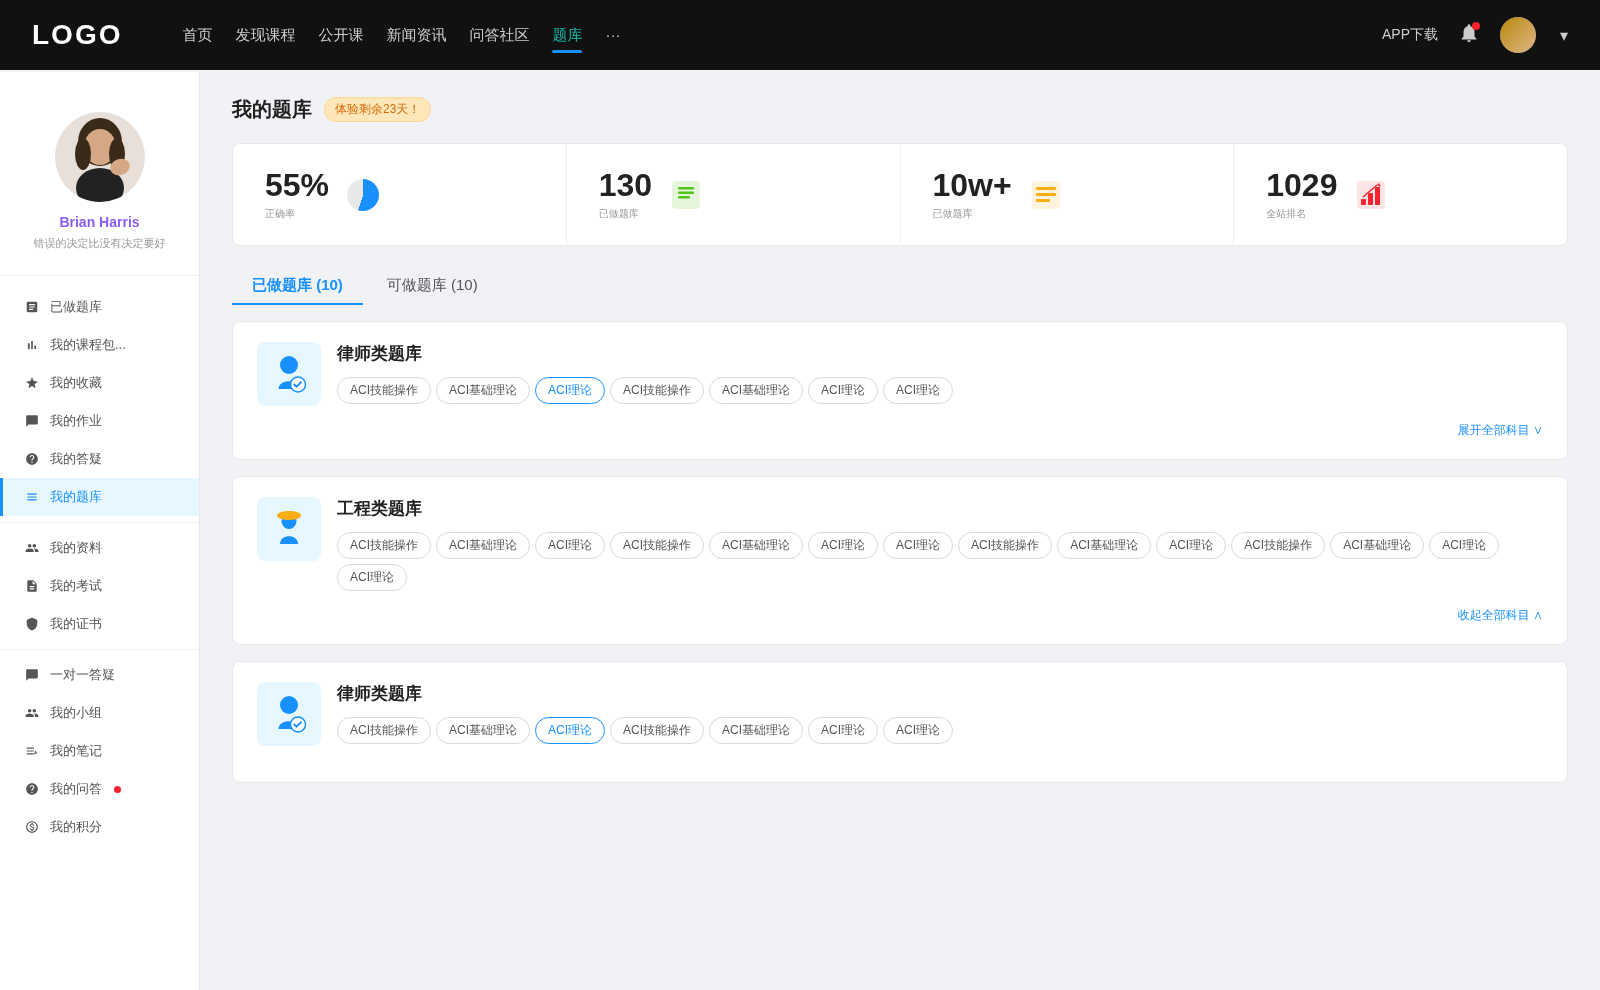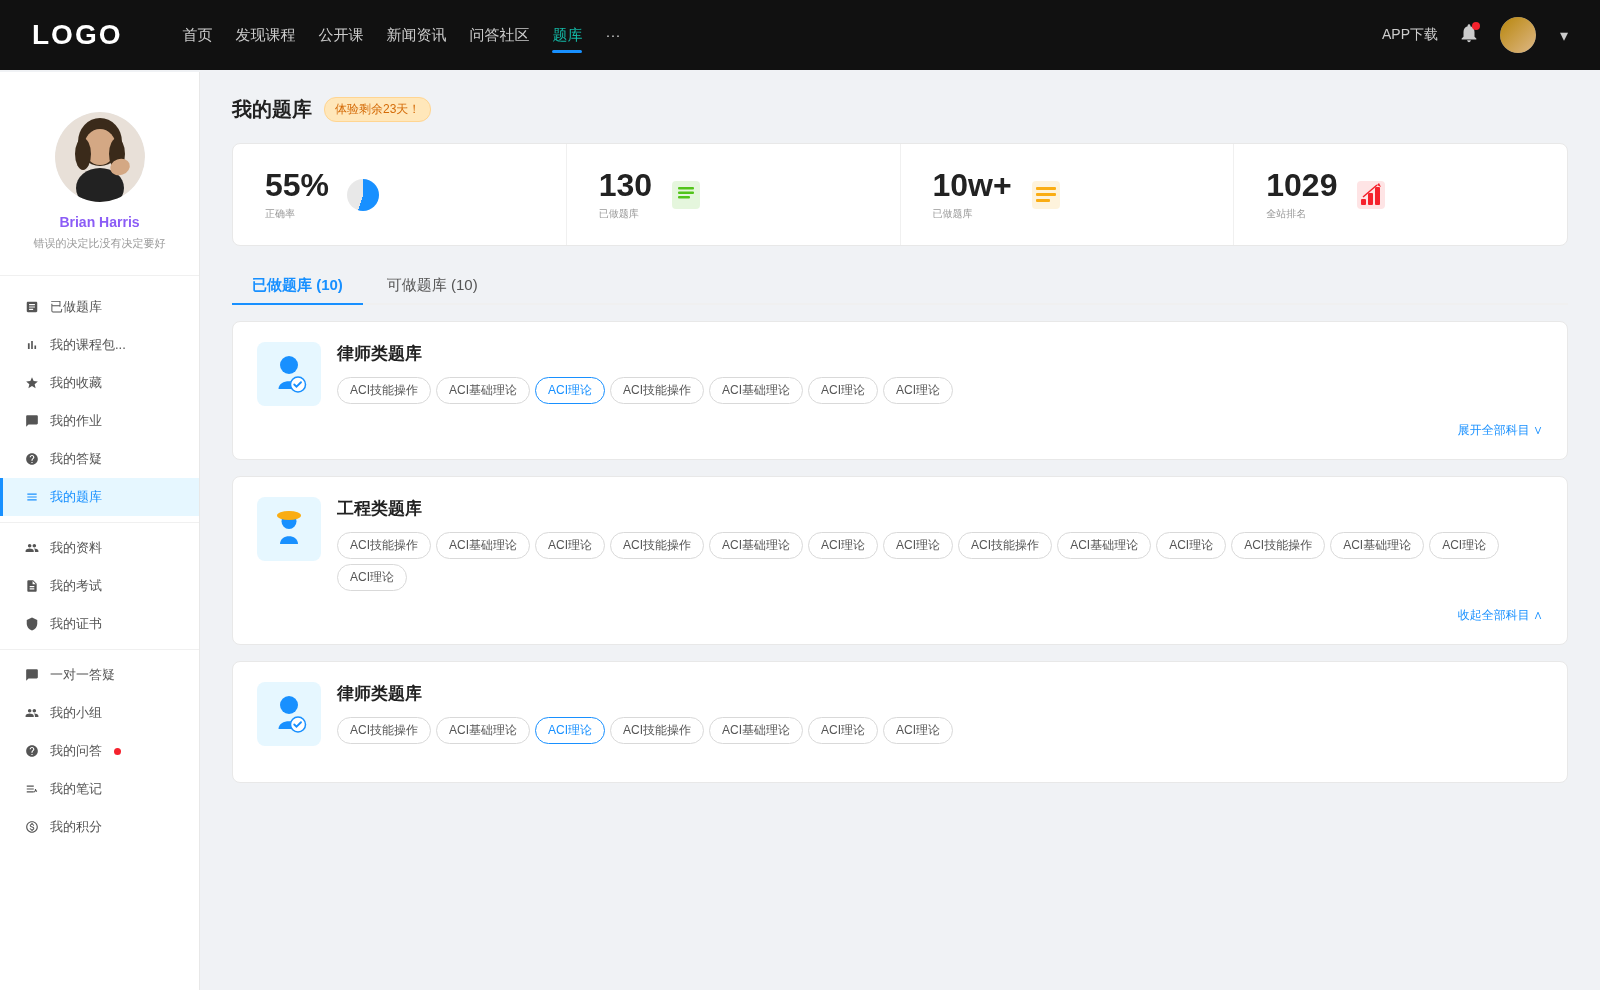--- a/index.html
+++ b/index.html
@@ -491,34 +491,34 @@
           <svg width="14" height="14" viewBox="0 0 24 24" fill="currentColor">
               <path d="M16 11c1.66 0 2.99-1.34 2.99-3S17.66 5 16 5c-1.66 0-3 1.34-3 3s1.34 3 3 3zm-8 0c1.66 0 2.99-1.34 2.99-3S9.66 5 8 5C6.34 5 5 6.34 5 8s1.34 3 3 3zm0 2c-2.33 0-7 1.17-7 3.5V19h14v-2.5c0-2.33-4.67-3.5-7-3.5zm8 0c-.29 0-.62.02-.97.05 1.16.84 1.97 1.97 1.97 3.45V19h6v-2.5c0-2.33-4.67-3.5-7-3.5z"></path>
             </svg>
         </span>
         <span>我的小组</span>
       </div>
 
       <div class="sidebar-item">
         <span class="sidebar-icon">
           <svg width="14" height="14" viewBox="0 0 24 24" fill="currentColor">
+              <path d="M3 18h12v-2H3v2zm0-5h12v-2H3v2zm0-7v2h12V6H3zm14 9.59L19.59 17 21 15.59l-2-2V12h-2v2.41l-2 2L16.41 18 17 17.59z"></path>
+            </svg>
+        </span>
+        <span>我的笔记</span>
+      </div>
+
+      <div class="sidebar-item">
+        <span class="sidebar-icon">
+          <svg width="14" height="14" viewBox="0 0 24 24" fill="currentColor">
               <path d="M12 2C6.48 2 2 6.48 2 12s4.48 10 10 10 10-4.48 10-10S17.52 2 12 2zm1 17h-2v-2h2v2zm2.07-7.75l-.9.92C13.45 12.9 13 13.5 13 15h-2v-.5c0-1.1.45-2.1 1.17-2.83l1.24-1.26c.37-.36.59-.86.59-1.41 0-1.1-.9-2-2-2s-2 .9-2 2H8c0-2.21 1.79-4 4-4s4 1.79 4 4c0 .88-.36 1.68-.93 2.25z"></path>
             </svg>
         </span>
         <span>我的问答</span>
         <span class="menu-dot"></span>
-      </div>
-
-      <div class="sidebar-item">
-        <span class="sidebar-icon">
-          <svg width="14" height="14" viewBox="0 0 24 24" fill="currentColor">
-              <path d="M3 18h12v-2H3v2zm0-5h12v-2H3v2zm0-7v2h12V6H3zm14 9.59L19.59 17 21 15.59l-2-2V12h-2v2.41l-2 2L16.41 18 17 17.59z"></path>
-            </svg>
-        </span>
-        <span>我的笔记</span>
       </div>
 
       <div class="sidebar-item">
         <span class="sidebar-icon">
           <svg width="14" height="14" viewBox="0 0 24 24" fill="currentColor">
               <path d="M12 2C6.48 2 2 6.48 2 12s4.48 10 10 10 10-4.48 10-10S17.52 2 12 2zm0 18c-4.41 0-8-3.59-8-8s3.59-8 8-8 8 3.59 8 8-3.59 8-8 8zm.31-8.86c-1.77-.45-2.34-.94-2.34-1.67 0-.84.79-1.43 2.1-1.43 1.38 0 1.9.66 1.94 1.64h1.71c-.05-1.34-.87-2.57-2.49-2.97V5H10.9v1.69c-1.51.32-2.72 1.3-2.72 2.81 0 1.79 1.49 2.69 3.66 3.21 1.95.46 2.34 1.15 2.34 1.87 0 .53-.39 1.39-2.1 1.39-1.6 0-2.23-.72-2.32-1.64H8.04c.1 1.7 1.36 2.66 2.86 2.97V19h2.34v-1.67c1.52-.29 2.72-1.16 2.73-2.77-.01-2.2-1.9-2.96-3.66-3.42z"></path>
             </svg>
         </span>
         <span>我的积分</span>
       </div>

